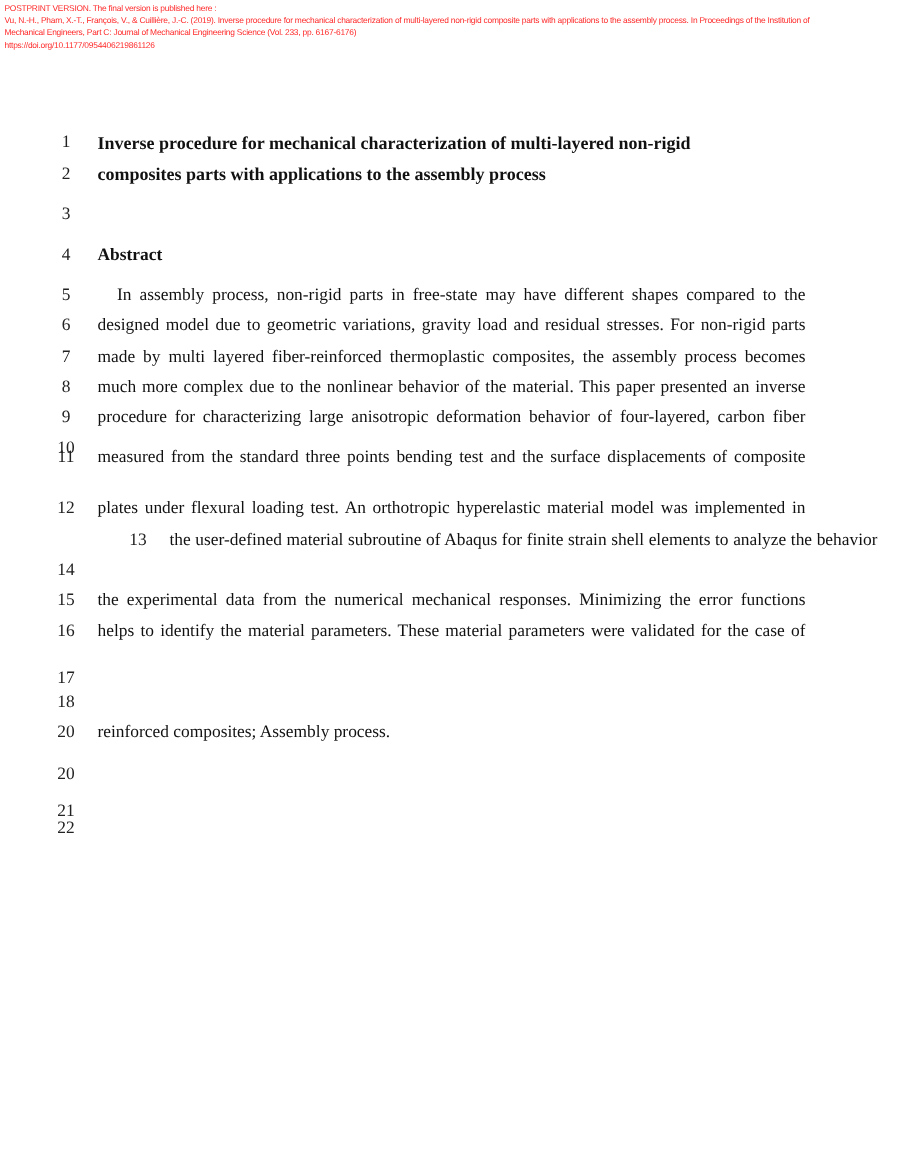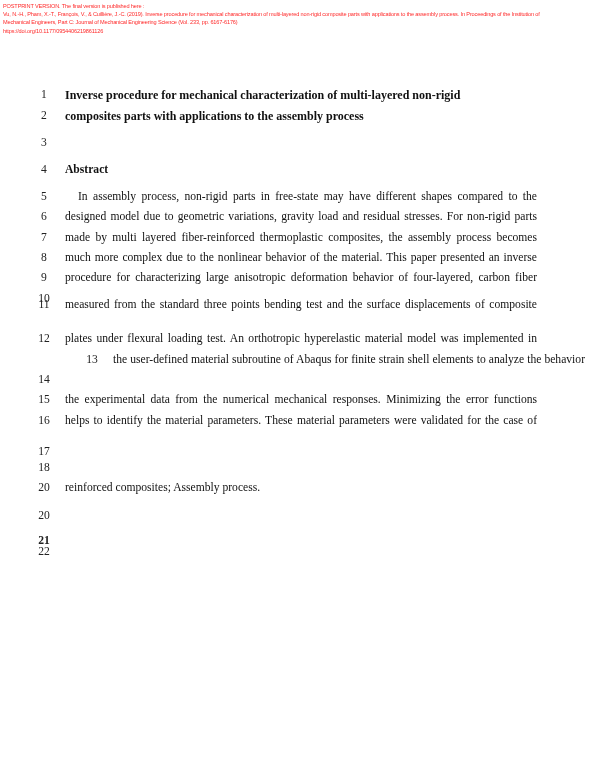--- a/index.html
+++ b/index.html
@@ -156,18 +156,18 @@
   <span class="lnum">18</span>
 </div>
 <div class="line" style="top:478px;">
   <span class="lnum">20</span>
   <span class="ltext">reinforced composites; Assembly process.</span>
 </div>
 
 <div class="line" style="top:506px;">
   <span class="lnum">20</span>
 </div>
-<div class="line" style="top:531px;font-weight:bold;">
+<div class="line" style="top:531px;">
   <span class="lnum">21</span>
 </div>
 <div class="line" style="top:542px;">
   <span class="lnum">22</span>
 </div>
 
 </body></html>

